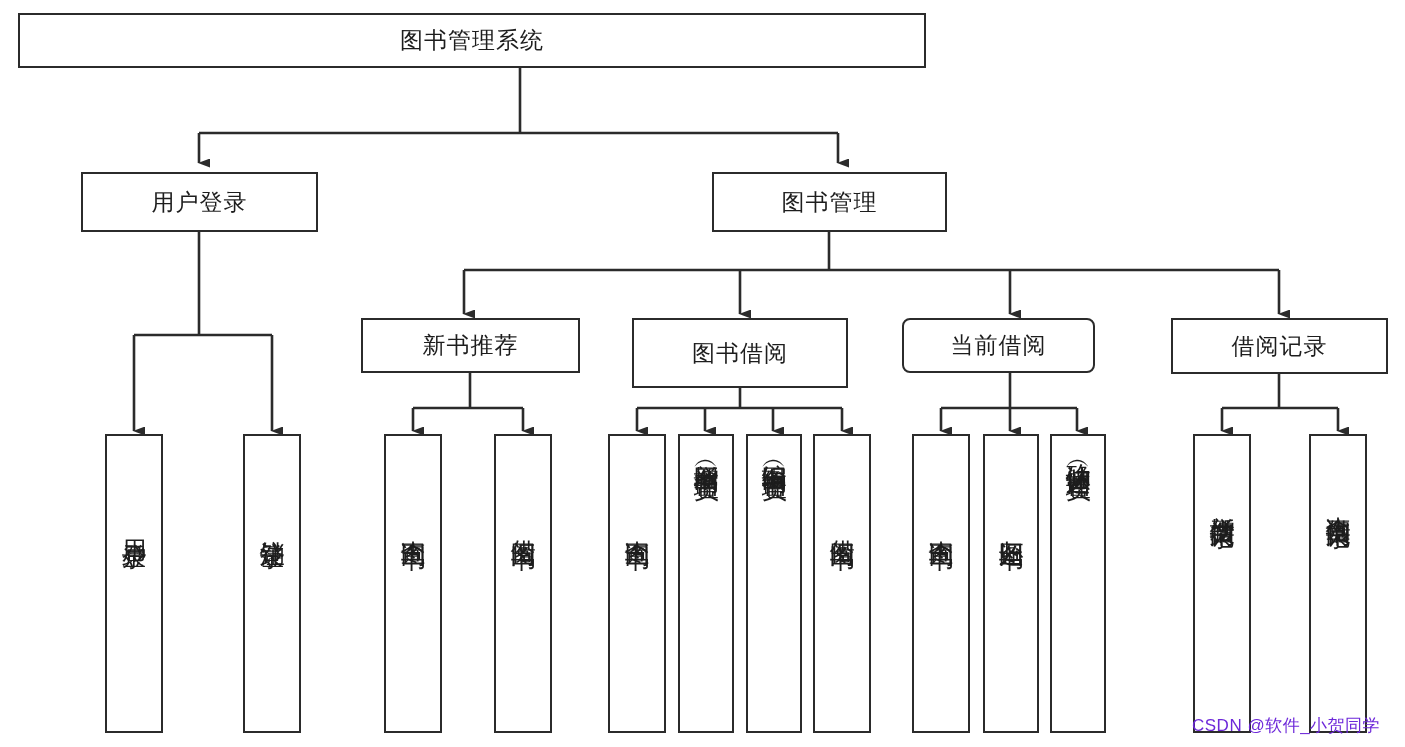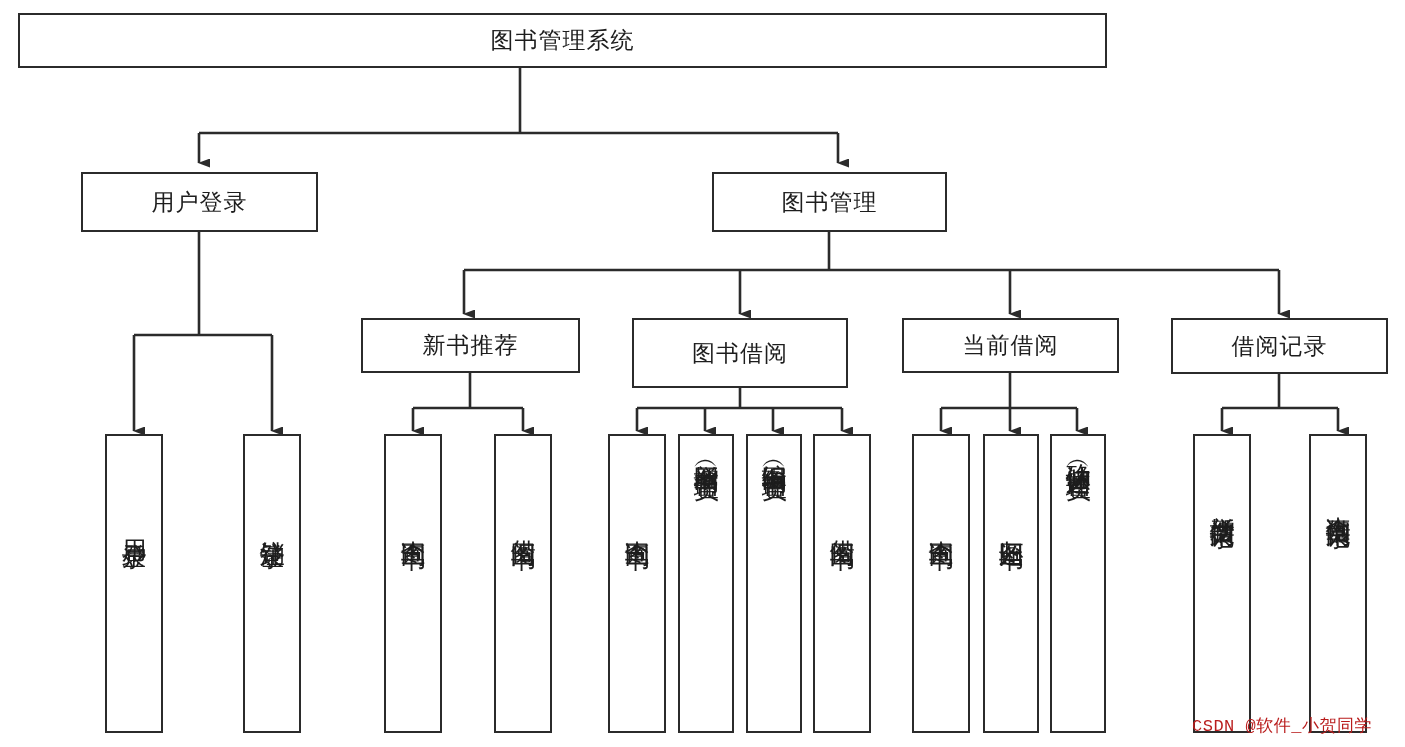--- a/index.html
+++ b/index.html
@@ -42,24 +42,24 @@
     white-space:nowrap;
   }
   .node.leaf.short .lbl{padding-top:84px;}
   .node.leaf.mid .lbl{padding-top:60px;}
   .node.leaf.tall .lbl{padding-top:8px;}
 
   #watermark{
     position:absolute;
     left:1192px;top:714px;
     font-size:17px;
-    color:#b91c1c;
+    color:#6d28d9;
     letter-spacing:0.5px;
     white-space:nowrap;
-    font-family:Liberation Mono, monospace;
+    font-family:Liberation Sans, sans-serif;
   }
 </style>
 </head>
 <body>
 
 <div id="stage">
 
   <svg id="wires" viewBox="0 0 1405 747" xmlns="http://www.w3.org/2000/svg">
     <defs>
       <marker id="arw" markerWidth="10" markerHeight="12" refX="4.5" refY="11" orient="auto" markerUnits="userSpaceOnUse">
@@ -103,38 +103,38 @@
       <path d="M1010,408 L1010,431" marker-end="url(#arw)"></path>
       <path d="M1077,408 L1077,431" marker-end="url(#arw)"></path>
 
       <path d="M1279,373 L1279,408"></path>
       <path d="M1222,408 L1338,408"></path>
       <path d="M1222,408 L1222,431" marker-end="url(#arw)"></path>
       <path d="M1338,408 L1338,431" marker-end="url(#arw)"></path>
     </g>
   </svg>
 
-  <div class="node root" style="left:18px;top:13px;width:1089px;height:55px;">
+  <div class="node root" style="left:18px;top:13px;width:908px;height:55px;">
     <span class="lbl">图书管理系统</span>
   </div>
 
   <div class="node horiz" style="left:81px;top:172px;width:237px;height:60px;">
     <span class="lbl">用户登录</span>
   </div>
   <div class="node horiz" style="left:361px;top:318px;width:219px;height:55px;">
     <span class="lbl">新书推荐</span>
   </div>
 
   <div class="node horiz" style="left:712px;top:172px;width:235px;height:60px;">
     <span class="lbl">图书管理</span>
   </div>
   <div class="node horiz" style="left:632px;top:318px;width:216px;height:70px;">
     <span class="lbl">图书借阅</span>
   </div>
-  <div class="node horiz" style="left:902px;top:318px;width:217px;height:55px;">
+  <div class="node horiz" style="left:902px;top:318px;width:193px;height:55px;border-radius:8px;">
     <span class="lbl">当前借阅</span>
   </div>
   <div class="node horiz" style="left:1171px;top:318px;width:217px;height:56px;">
     <span class="lbl">借阅记录</span>
   </div>
 
   <div class="node leaf short" style="left:105px;top:434px;width:58px;height:299px;">
     <span class="lbl">用户登录</span>
   </div>
   <div class="node leaf short" style="left:243px;top:434px;width:58px;height:299px;">

